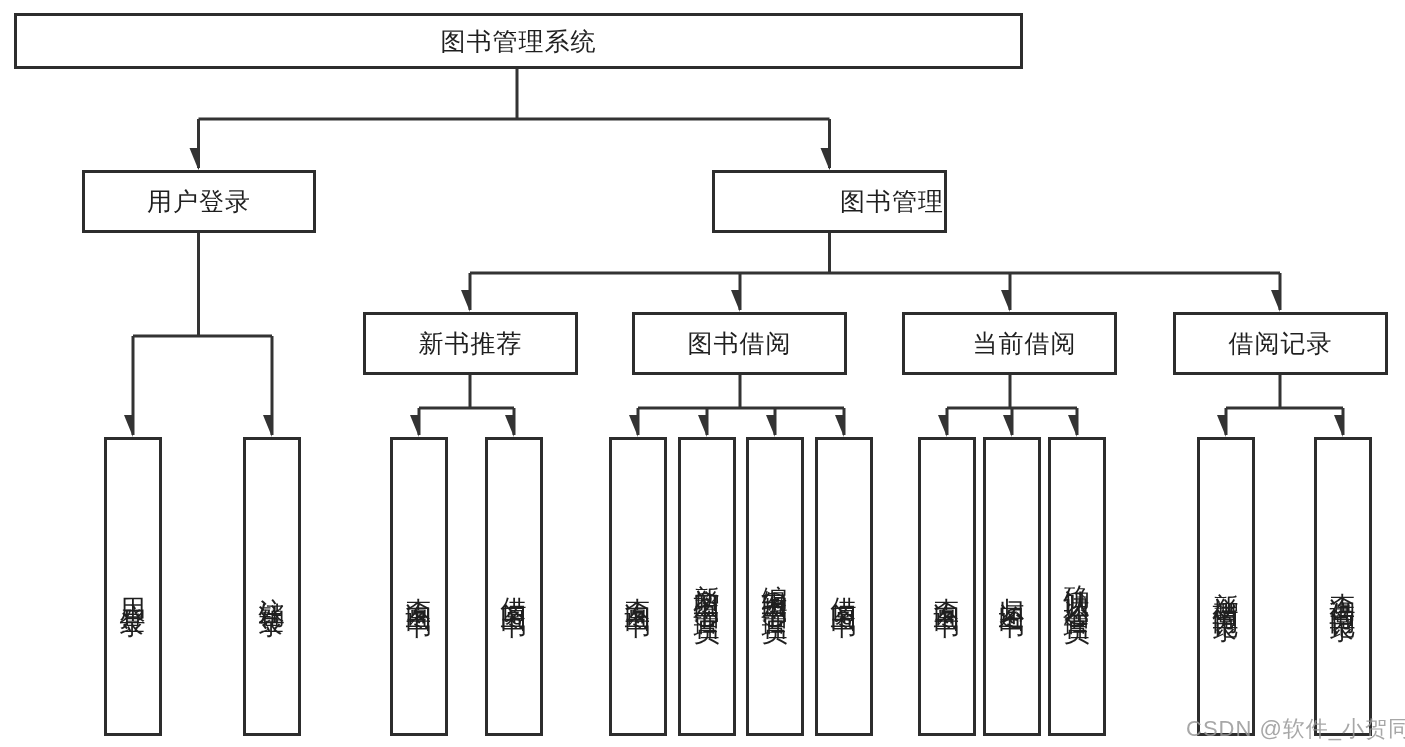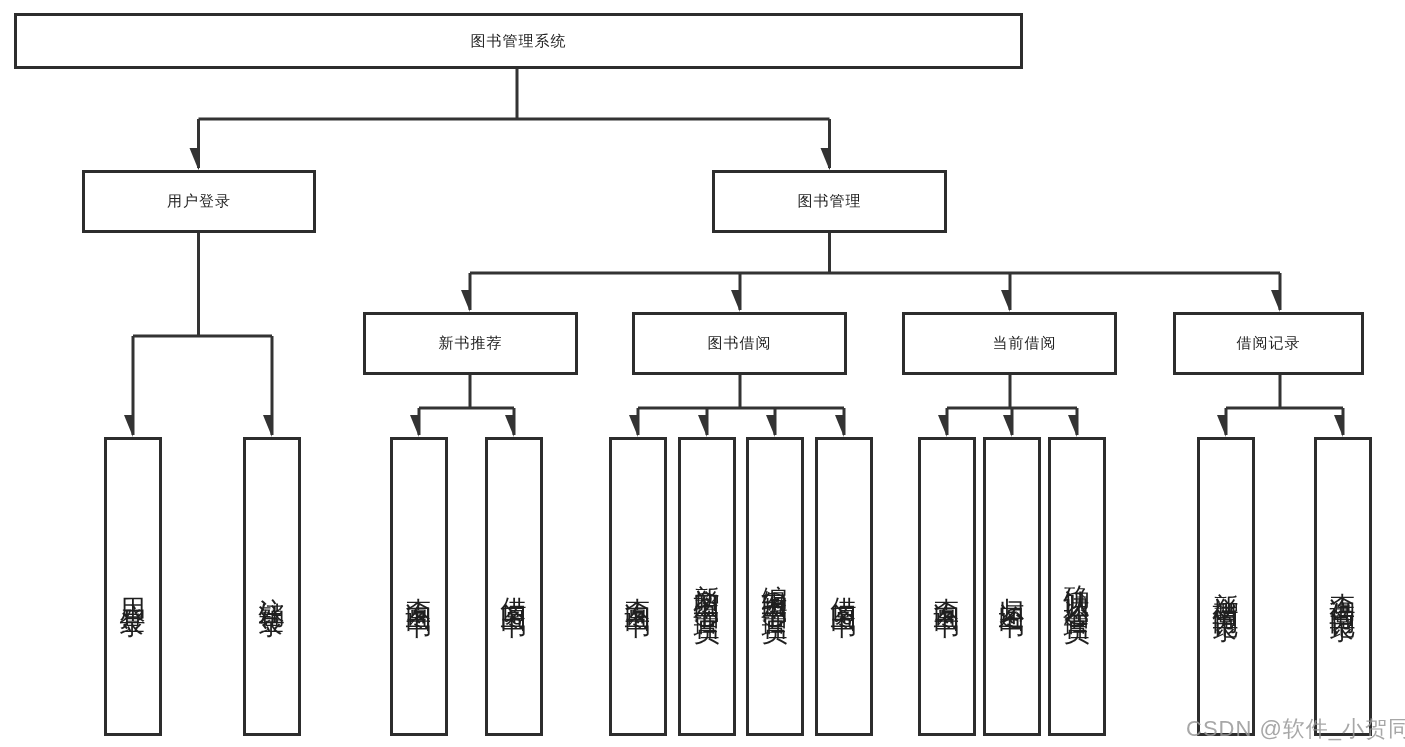--- a/index.html
+++ b/index.html
@@ -13,43 +13,43 @@
   .connectors{position:absolute;left:0;top:0;z-index:1;}
   .node{
     position:absolute;
     box-sizing:border-box;
     background:#ffffff;
     border:3px solid #2d2d2d;
     display:flex;align-items:center;justify-content:center;
     z-index:2;
     color:#1f1f1f;
   }
-  .h-node{height:56px;font-size:15px;letter-spacing:1px;}
+  .h-node{height:56px;font-size:25px;letter-spacing:1px;}
   .h-node.lvl{height:63px;}
   .v-node{
     top:437px;height:299px;width:58px;
   }
   .v-node span{
     writing-mode:vertical-rl;
     text-orientation:mixed;
     font-size:26px;
     line-height:1;
     letter-spacing:5px;
     white-space:nowrap;
   }
   
   .n-root{left:14px;top:13px;width:1009px;}
   
   .n-l2a{left:82px;top:170px;width:234px;}
-  .n-l2b{left:712px;top:170px;width:235px;}
+  .n-l2b{left:712px;top:170px;width:235px;justify-content:flex-end;}
   
   .n-l3a{left:363px;top:312px;width:215px;}
   .n-l3b{left:632px;top:312px;width:215px;}
   .n-l3c{left:902px;top:312px;width:215px;padding-left:30px;}
-  .n-l3d{left:1173px;top:312px;width:191px;}
+  .n-l3d{left:1173px;top:312px;width:215px;}
   
   .lf-1a{left:104px;} .lf-1b{left:243px;}
   .lf-2a{left:390px;} .lf-2b{left:485px;}
   .lf-3a{left:609px;} .lf-3b{left:678px;} .lf-3c{left:746px;} .lf-3d{left:815px;}
   .lf-4a{left:918px;} .lf-4b{left:983px;} .lf-4c{left:1048px;}
   .lf-5a{left:1197px;} .lf-5b{left:1314px;}
   .watermark{
     position:absolute;
     left:1186px;top:714px;
     z-index:5;

